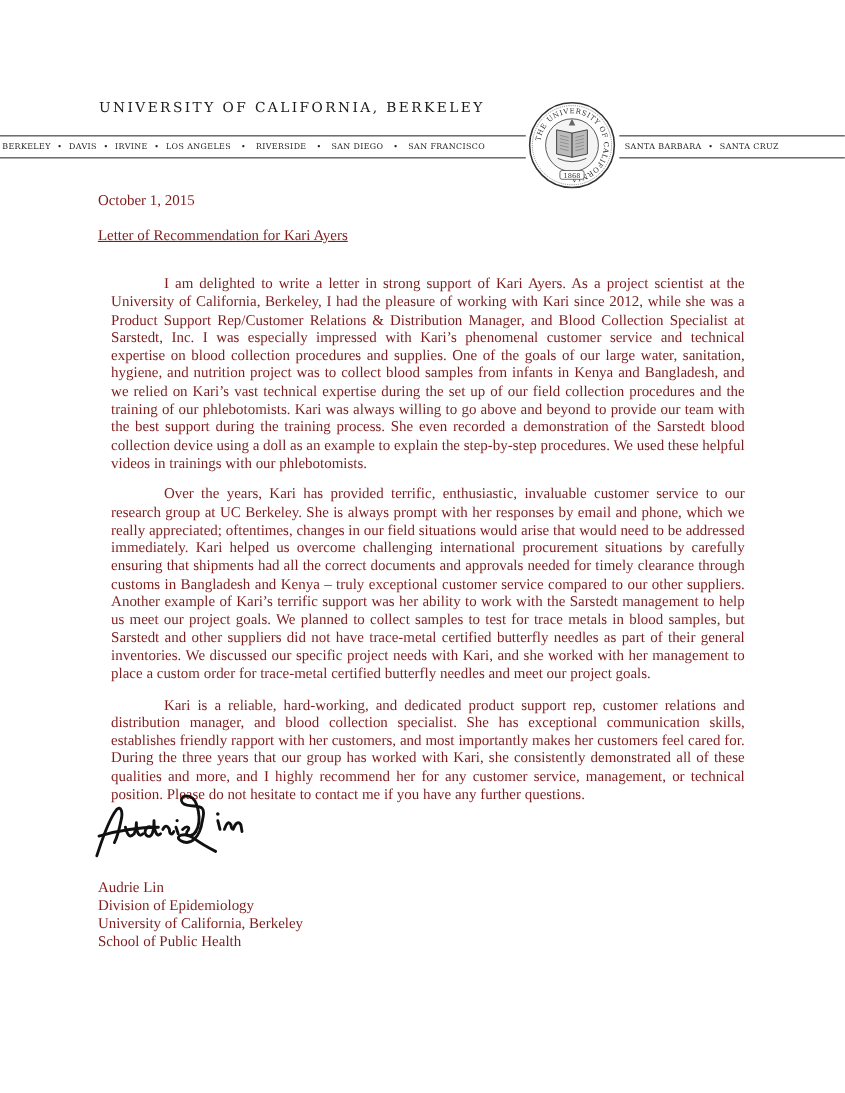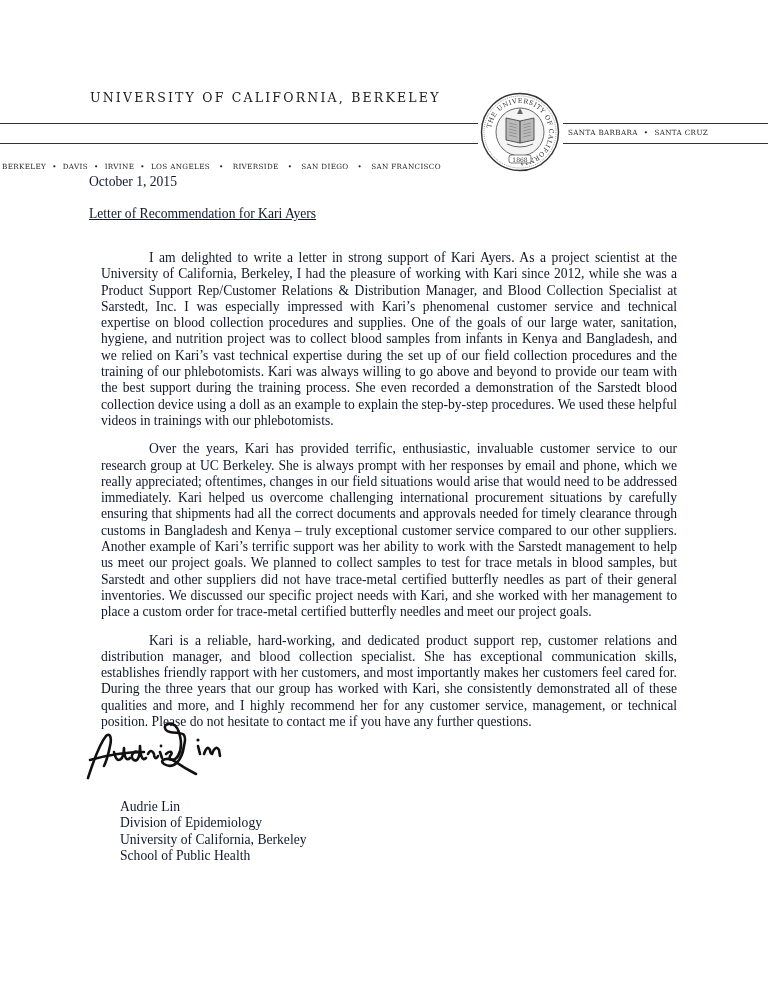--- a/index.html
+++ b/index.html
@@ -16,44 +16,44 @@
     position: absolute; top: 128px;
     font-family: "DejaVu Serif", serif; font-size: 7.2px; letter-spacing: 0.35px;
     color: #222; white-space: nowrap;
   }
   .campus .sep { display: inline-block; margin: 0 6px; }
 
   .seal { position: absolute; left: 480px; top: 92px; width: 80px; height: 80px; }
 
   .body-text {
     position: absolute; left: 89px; width: 600px;
-    font-family: "Liberation Serif", serif; font-size: 13.6px; line-height: 16.3px; color: #0f172a;
+    font-family: "Liberation Serif", serif; font-size: 13.6px; line-height: 16.3px; color: #7f1d1d;
   }
   .date { top: 174px; }
   .subject { top: 206px; text-decoration: underline; }
   .letter { top: 238px; }
   .letter p { margin: 12px; text-indent: 48px; text-align: justify; text-align-last: left; }
   .closing { top: 700px; }
   .signature { position: absolute; left: 84px; top: 716px; width: 160px; height: 68px; }
-  .sig-block { top: 799px; margin-left: 31px; }
+  .sig-block { top: 799px; }
   .sig-block div { white-space: nowrap; }
 </style>
 </head>
 <body>
 
 <div class="page">
 
   <div class="uni-title">UNIVERSITY OF CALIFORNIA, BERKELEY</div>
 
   <div class="rule" style="left:0; width:478px; top:123px;"></div>
   <div class="rule" style="left:0; width:478px; top:143px;"></div>
   <div class="rule" style="left:563px; width:205px; top:123px;"></div>
   <div class="rule" style="left:563px; width:205px; top:143px;"></div>
 
-  <div class="campus" style="left:2px;margin-top:34px;">
+  <div class="campus" style="left:2px;">
     <span>BERKELEY</span><span class="sep">•</span><span>DAVIS</span><span class="sep">•</span><span>IRVINE</span><span class="sep">•</span><span>LOS ANGELES</span><span class="sep" style="margin:0 9px;">•</span><span>RIVERSIDE</span><span class="sep" style="margin:0 9px;">•</span><span>SAN DIEGO</span><span class="sep" style="margin:0 9px;">•</span><span>SAN FRANCISCO</span>
   </div>
   <div class="campus" style="left:568px;text-align:center;">
     <span>SANTA BARBARA</span><span class="sep">•</span><span>SANTA CRUZ</span>
   </div>
 
   <svg class="seal" viewBox="0 0 80 80">
     <defs>
       <path id="ringPath" d="M40,40 m-29,0 a29,29 0 1,1 58,0 a29,29 0 1,1 -58,0"></path>
     </defs>

